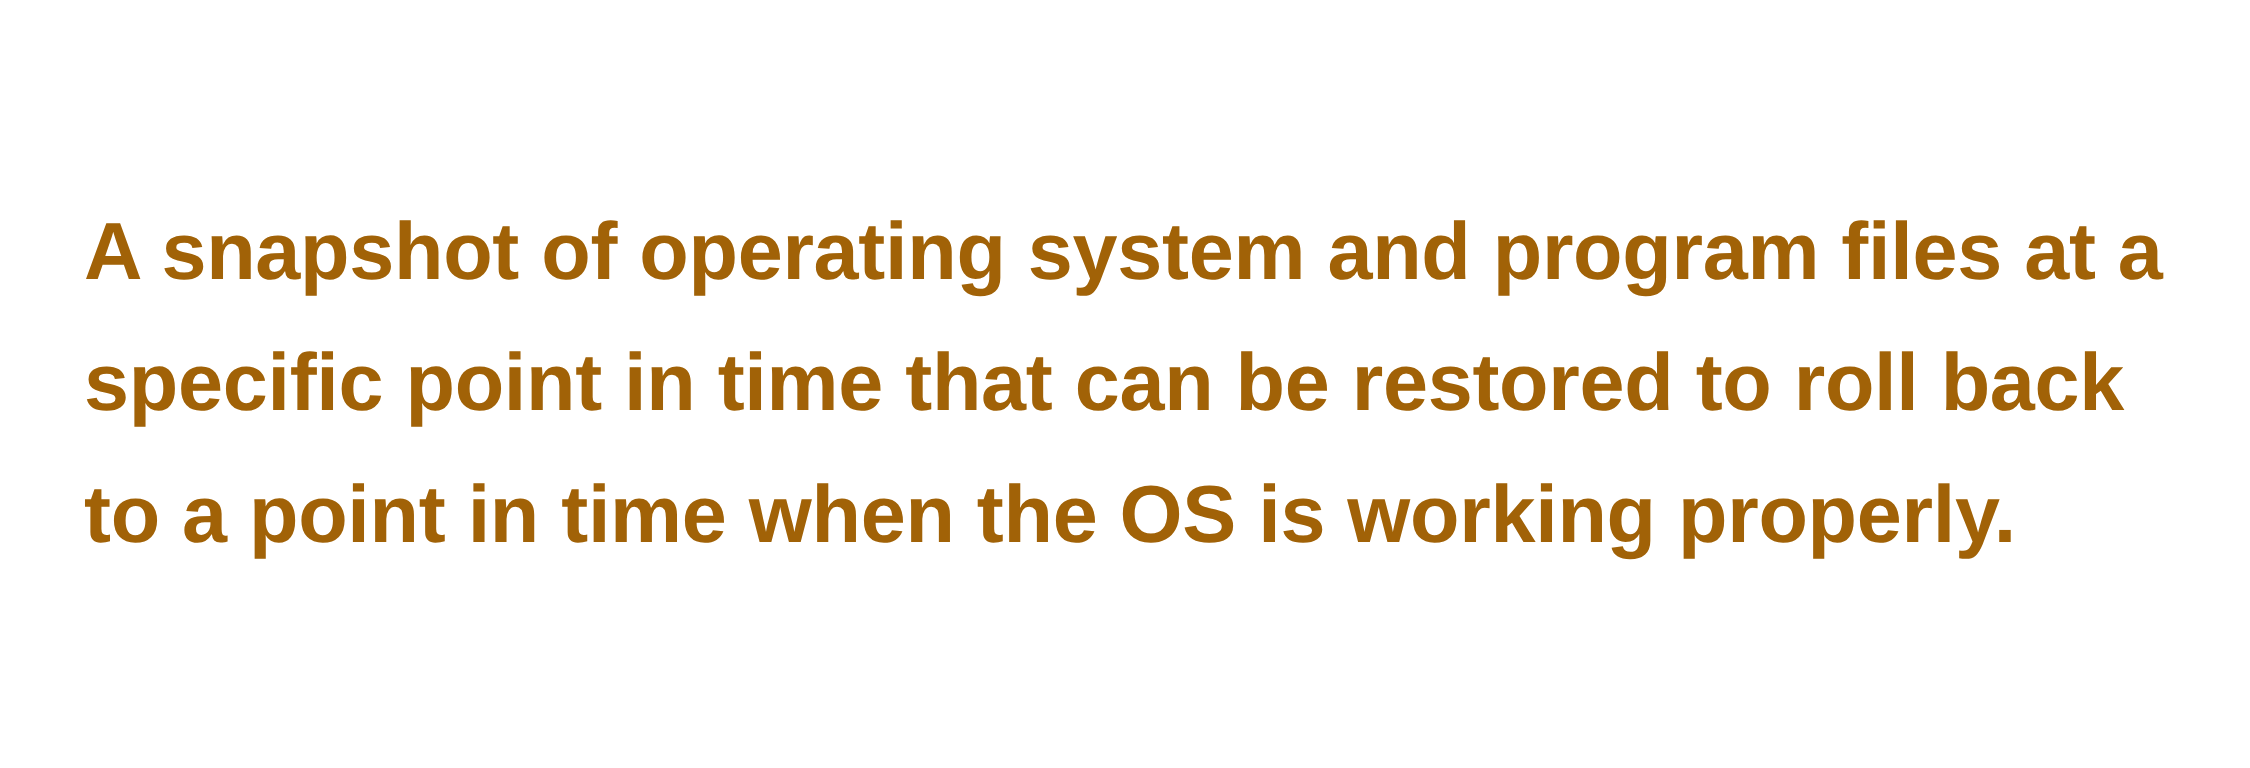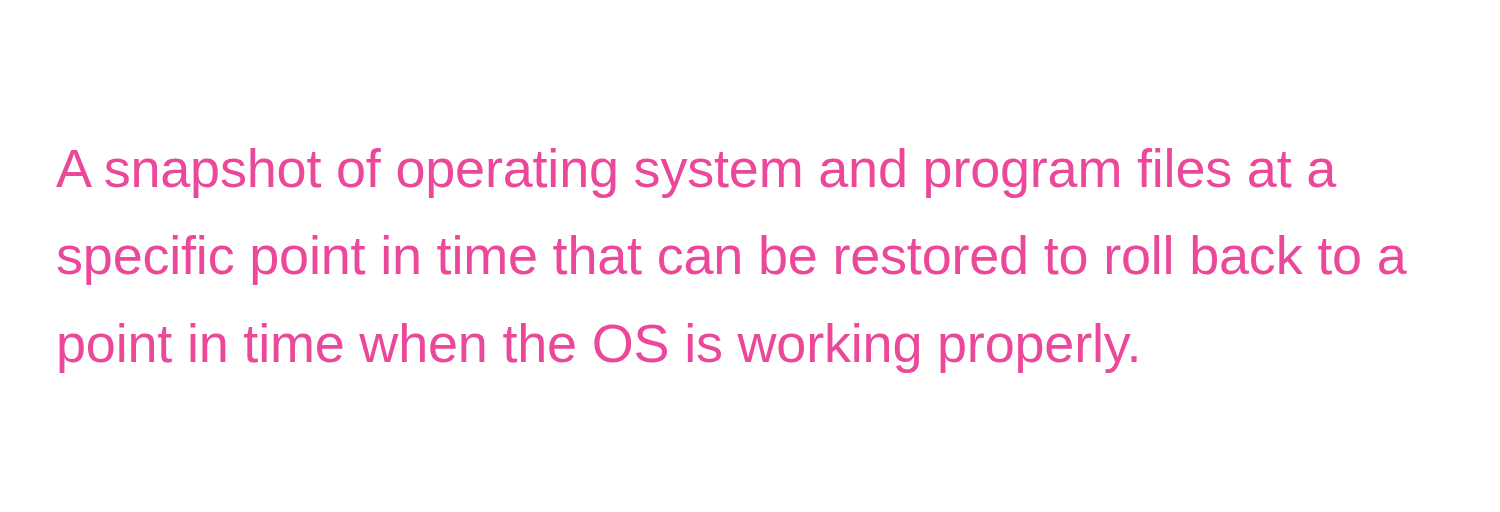--- a/index.html
+++ b/index.html
@@ -12,21 +12,21 @@
       height: 512px;
       background: #ffffff;
       font-family: -apple-system, BlinkMacSystemFont, "Segoe UI", Helvetica, Arial, sans-serif;
       display: flex;
       align-items: center;
       padding: 0 56px;
     }
     .definition-text {
       font-size: 54px;
       line-height: 1.62;
-      color: #ec4899;
-      font-weight: 400;
+      color: #a16207;
+      font-weight: 700;
       letter-spacing: -0.2px;
     }
   </style>
 </head>
 <body>
 
 <p class="definition-text">A snapshot of operating system and program files at a specific point in time that can be restored to roll back to a point in time when the OS is working properly.</p>
 
 </body></html>

